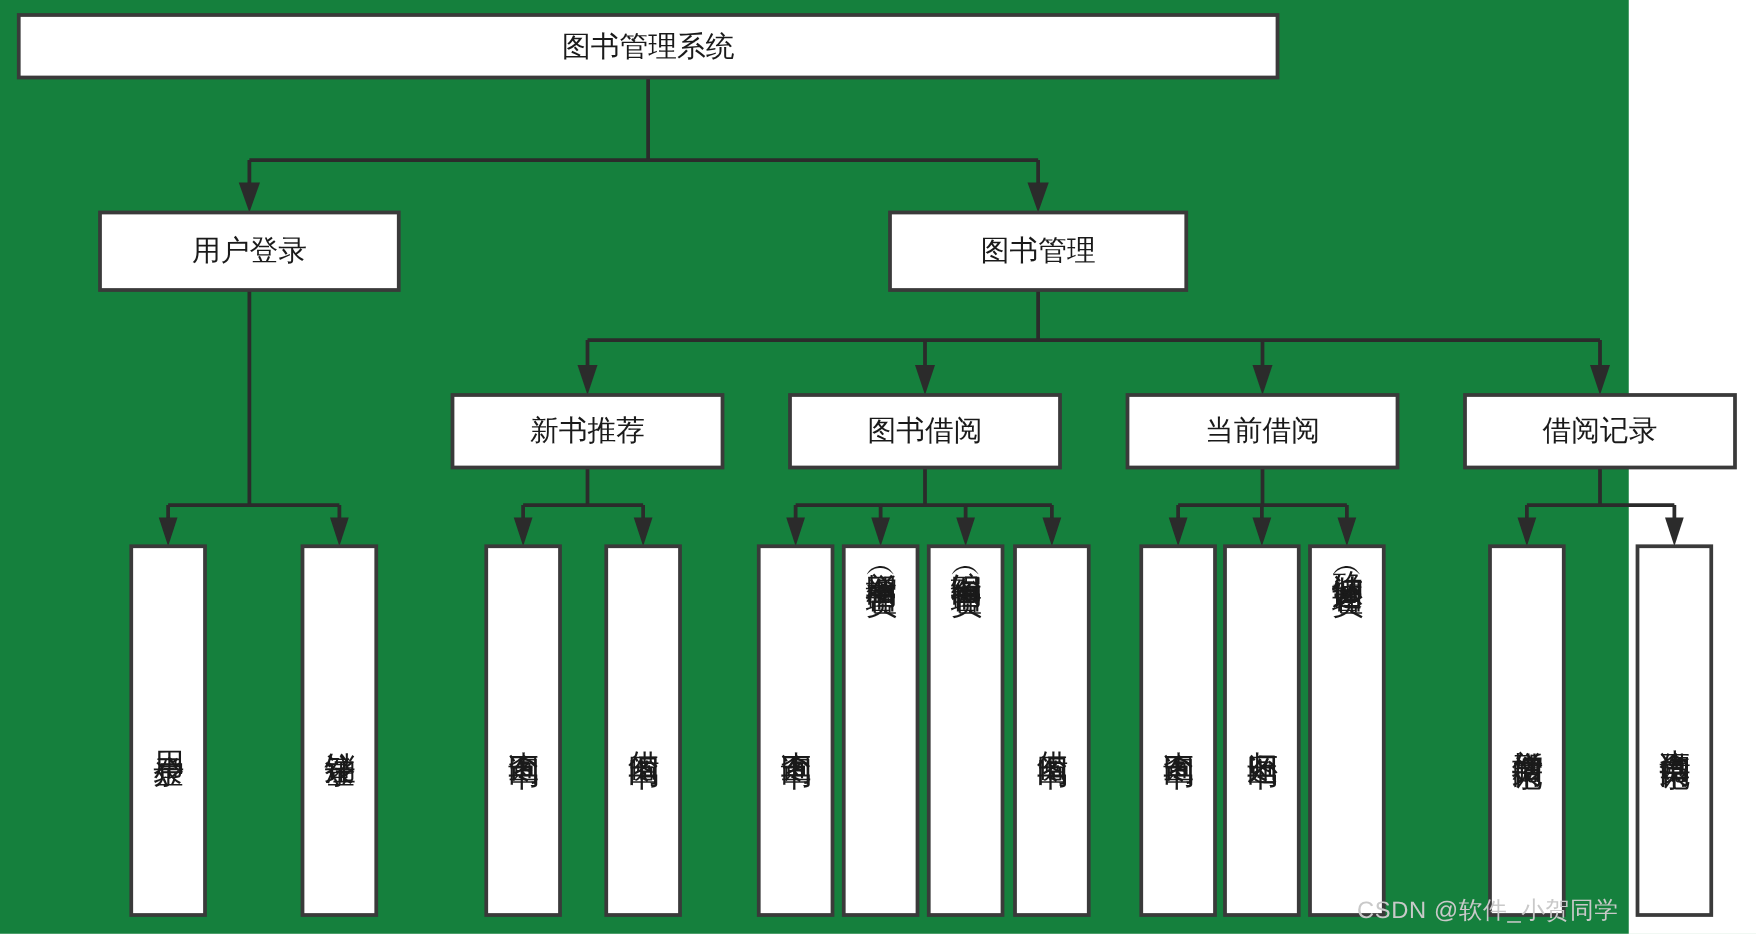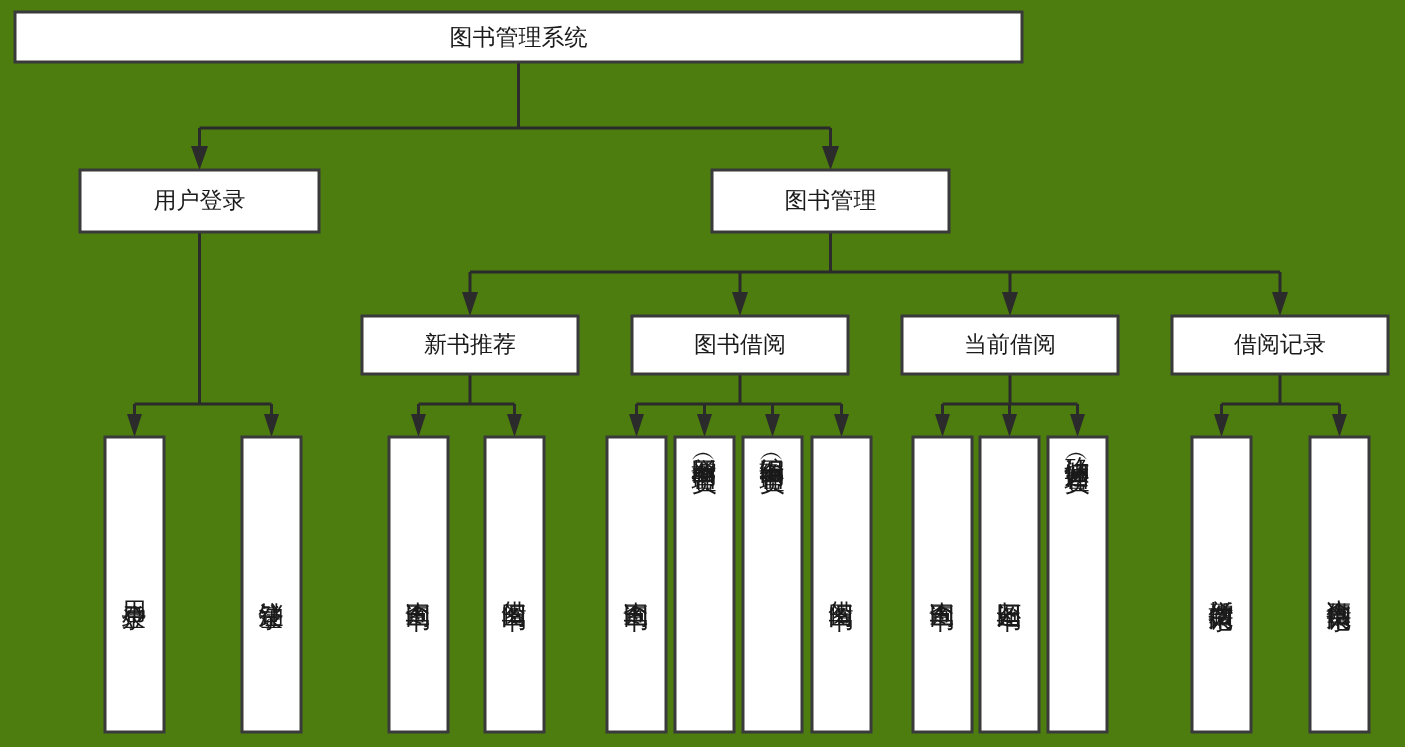--- a/index.html
+++ b/index.html
@@ -9,23 +9,23 @@
     background: #ffffff;
   }
   body {
     width: 1405px;
     height: 747px;
     font-family: "Liberation Sans", "DejaVu Sans", sans-serif;
     overflow: hidden;
   }
   #diagram-root {
     position: relative;
-    width: 1405px;
+    width: 1303px;
     height: 747px;
-    background: #4d7c0f;
+    background: #15803d;
   }
   svg#tree-svg {
     position: absolute;
     left: 0;
     top: 0;
     width: 1405px;
     height: 747px;
     display: block;
   }
   .node-box {
@@ -244,14 +244,15 @@
   <div class="leaf-label-wrap" style="left:1048px; top:437px; width:59px; height:295px; align-items:flex-start;">
     <span class="leaf-label">确认归还（管理员）</span>
   </div>
   <div class="leaf-label-wrap" style="left:1192px; top:437px; width:59px; height:295px;">
     <span class="leaf-label">新增借阅记录</span>
   </div>
   <div class="leaf-label-wrap" style="left:1310px; top:437px; width:59px; height:295px;">
     <span class="leaf-label">查询借阅记录</span>
   </div>
 
+  <div class="watermark">CSDN @软件_小贺同学</div>
 
 </div>
 
 </body></html>

